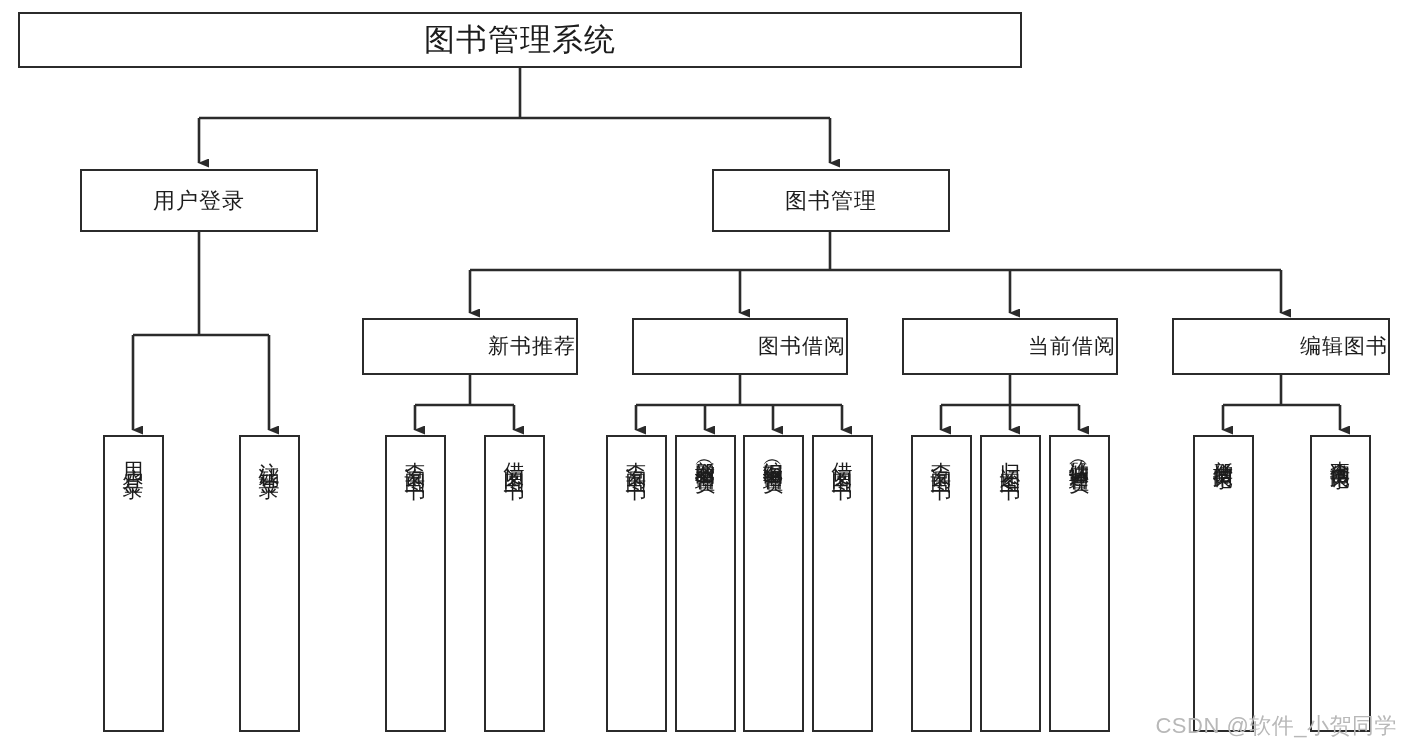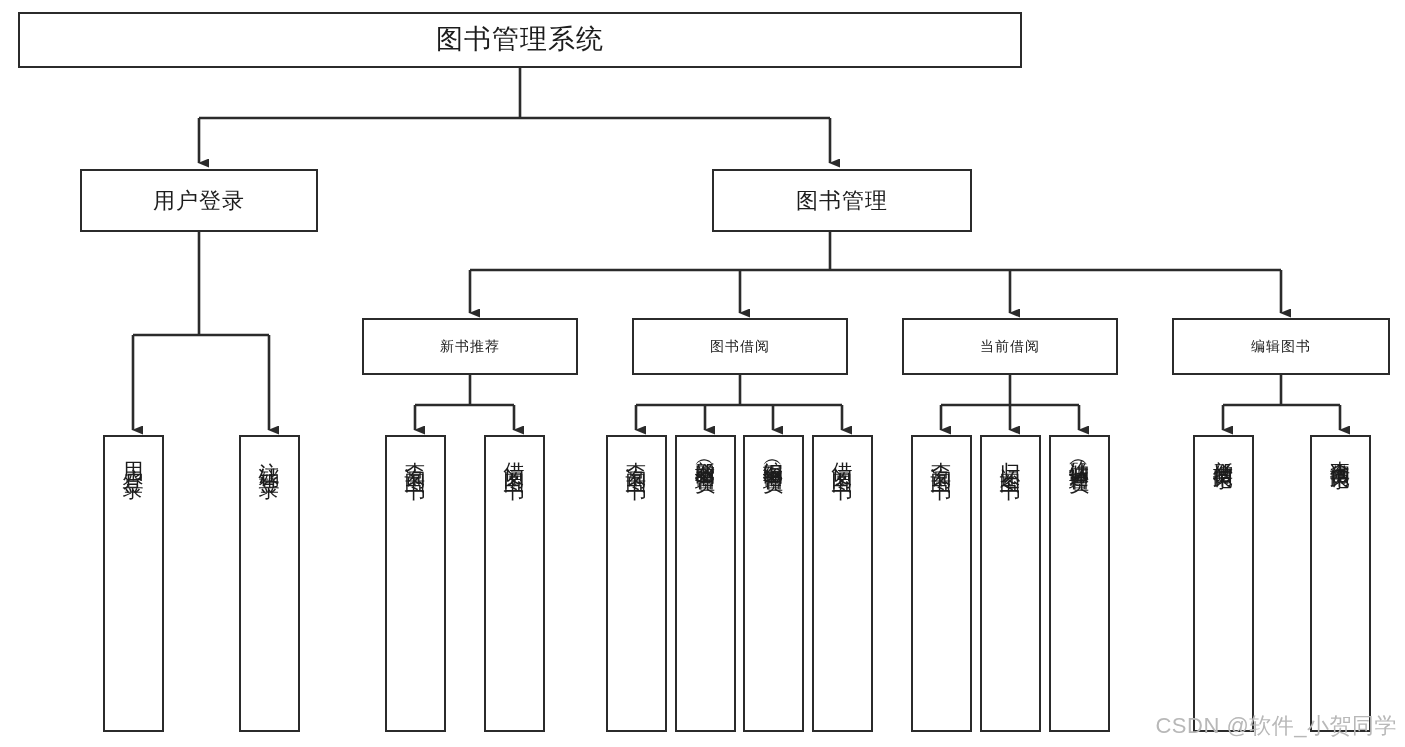--- a/index.html
+++ b/index.html
@@ -33,28 +33,29 @@
     background: #ffffff;
     display: flex;
     align-items: center;
     justify-content: center;
     color: #1c1c1c;
     font-size: 21px;
     letter-spacing: 1px;
     line-height: 1.15;
   }
   .node.level-root {
-    font-size: 27px;
+    font-size: 31px;
     justify-content: center;
   }
   .node.level-2 {
     font-size: 22px;
   }
   .node.level-3 {
-    font-size: 14px;
+    font-size: 21px;
+    justify-content: flex-end;
   }
   .node.leaf {
     align-items: flex-start;
     justify-content: center;
     padding-top: 8px;
   }
   .vlabel {
     writing-mode: vertical-rl;
     text-orientation: upright;
     -webkit-text-orientation: upright;
@@ -138,21 +139,21 @@
   </svg>
 
   <div class="node level-root" style="left:18px; top:12px; width:1004px; height:56px;">
     <span class="hlabel">图书管理系统</span>
   </div>
 
   <div class="node level-2" style="left:80px; top:169px; width:238px; height:63px;">
     <span class="hlabel">用户登录</span>
   </div>
 
-  <div class="node level-2" style="left:712px; top:169px; width:260px; height:63px;">
+  <div class="node level-2" style="left:712px; top:169px; width:238px; height:63px;">
     <span class="hlabel">图书管理</span>
   </div>
 
   <div class="node level-3" style="left:362px; top:318px; width:216px; height:57px;">
     <span class="hlabel">新书推荐</span>
   </div>
 
   <div class="node level-3" style="left:902px; top:318px; width:216px; height:57px;">
     <span class="hlabel">当前借阅</span>
   </div>

